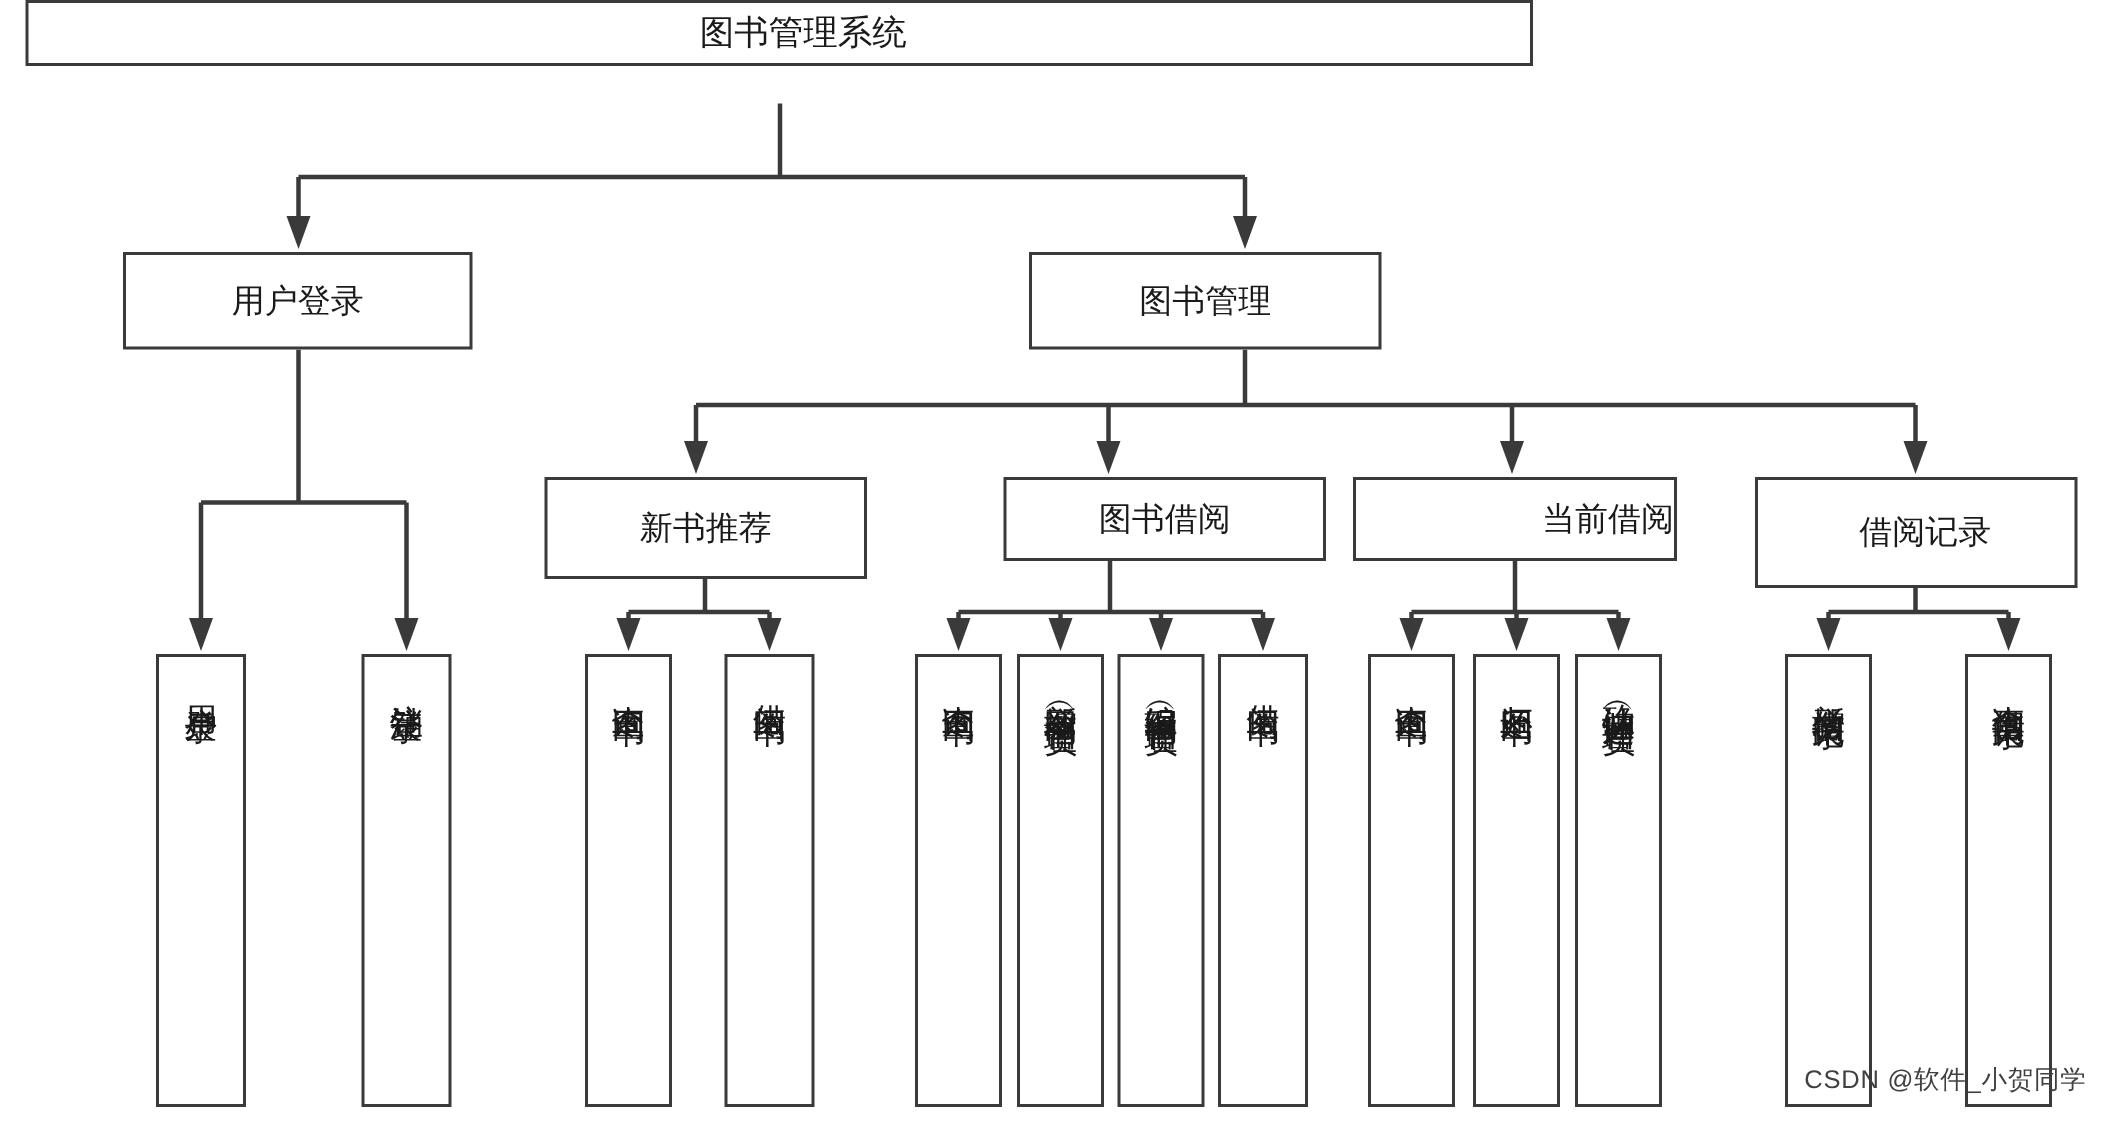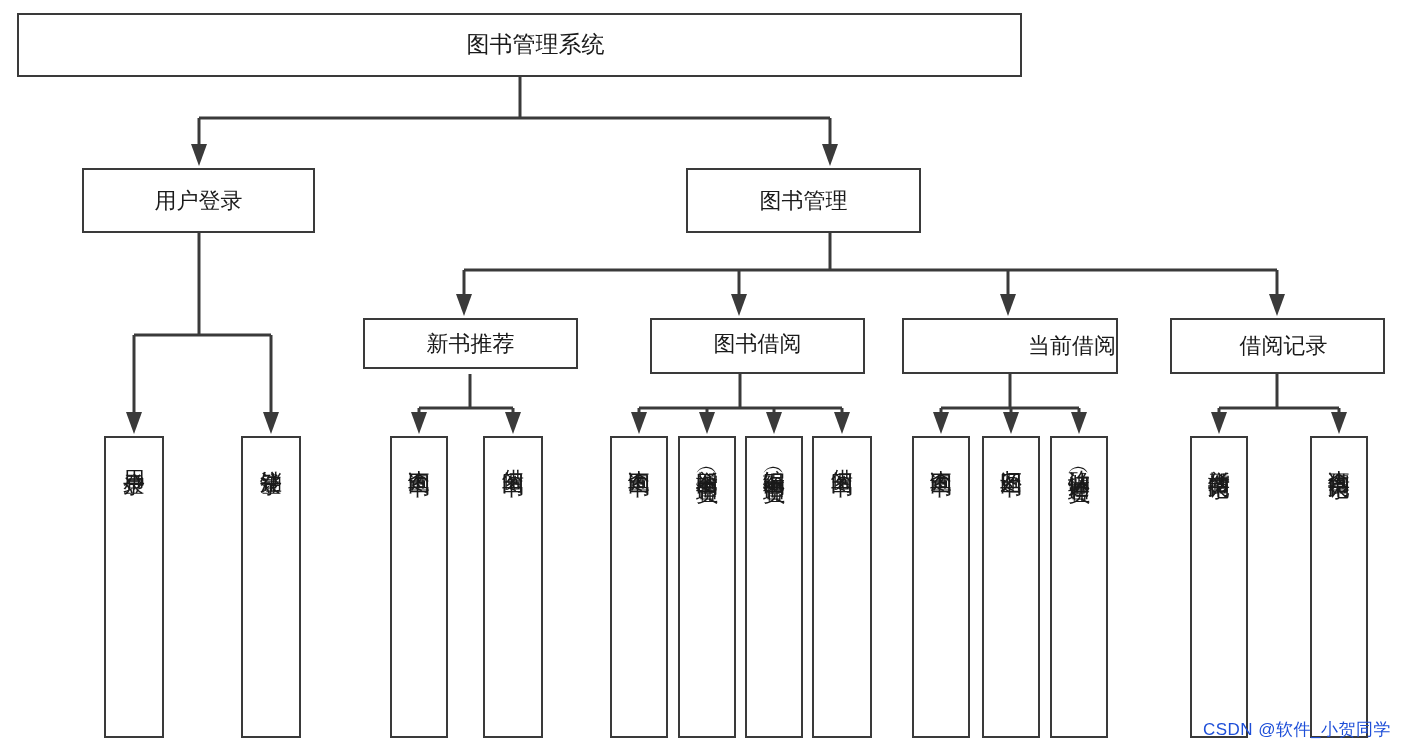--- a/index.html
+++ b/index.html
@@ -52,23 +52,23 @@
     font-size: 22px;
     writing-mode: vertical-rl;
     text-orientation: upright;
     letter-spacing: 2px;
     line-height: 1.0;
     white-space: normal;
   }
   .watermark {
     position: absolute;
     right: 14px;
-    bottom: 6px;
+    bottom: 16px;
     font-size: 17px;
-    color: #1d4ed8;
+    color: #404040;
     letter-spacing: 0.5px;
     white-space: nowrap;
   }
 </style>
 </head>
 <body>
 
 <div id="canvas">
 
   <svg class="edges" viewBox="0 0 1405 747" xmlns="http://www.w3.org/2000/svg">
@@ -124,39 +124,39 @@
         <polygon points="834,412 850,412 842,434"></polygon>
         <polygon points="933,412 949,412 941,434"></polygon>
         <polygon points="1003,412 1019,412 1011,434"></polygon>
         <polygon points="1071,412 1087,412 1079,434"></polygon>
         <polygon points="1211,412 1227,412 1219,434"></polygon>
         <polygon points="1331,412 1347,412 1339,434"></polygon>
       </g>
   </svg>
 
   <div id="node-layer">
-      <div class="node node-root" style="left: 17px; top: 13px; width: 1005px; height: 64px; padding-left: 32px;">
+      <div class="node node-root" style="left: 17px; top: 0; width: 1005px; height: 44px; padding-left: 32px;">
         <div class="label">图书管理系统</div>
       </div>
       <div class="node node-l1" style="left: 82px; top: 168px; width: 233px; height: 65px;">
         <div class="label">用户登录</div>
       </div>
       <div class="node node-l1" style="left: 686px; top: 168px; width: 235px; height: 65px;">
         <div class="label">图书管理</div>
       </div>
-      <div class="node node-l2" style="left: 363px; top: 318px; width: 215px; height: 51px; justify-content: center;">
+      <div class="node node-l2" style="left: 363px; top: 318px; width: 215px; height: 68px; justify-content: center;">
         <div class="label">新书推荐</div>
       </div>
-      <div class="node node-l2" style="left: 650px; top: 318px; width: 215px; height: 56px; font-family: Liberation Mono, monospace;">
+      <div class="node node-l2" style="left: 669px; top: 318px; width: 215px; height: 56px;">
         <div class="label">图书借阅</div>
       </div>
       <div class="node node-l2" style="left: 902px; top: 318px; width: 216px; height: 56px; justify-content: flex-end;">
         <div class="label">当前借阅</div>
       </div>
-      <div class="node node-l2" style="left: 1170px; top: 318px; width: 215px; height: 56px; padding-left: 12px;">
+      <div class="node node-l2" style="left: 1170px; top: 318px; width: 215px; height: 74px; padding-left: 12px;">
         <div class="label">借阅记录</div>
       </div>
       <div class="node node-leaf" style="left: 104px; top: 436px; width: 60px; height: 302px;">
         <div class="label">用户登录</div>
       </div>
       <div class="node node-leaf" style="left: 241px; top: 436px; width: 60px; height: 302px;">
         <div class="label">注销登录</div>
       </div>
       <div class="node node-leaf" style="left: 390px; top: 436px; width: 58px; height: 302px;">
         <div class="label">查询图书</div>

